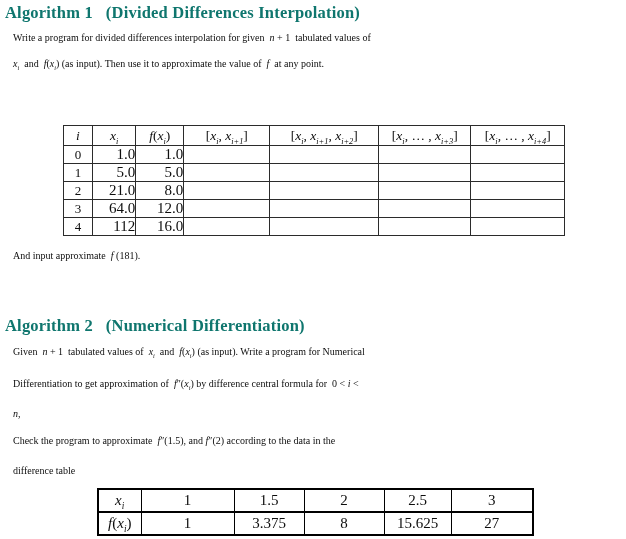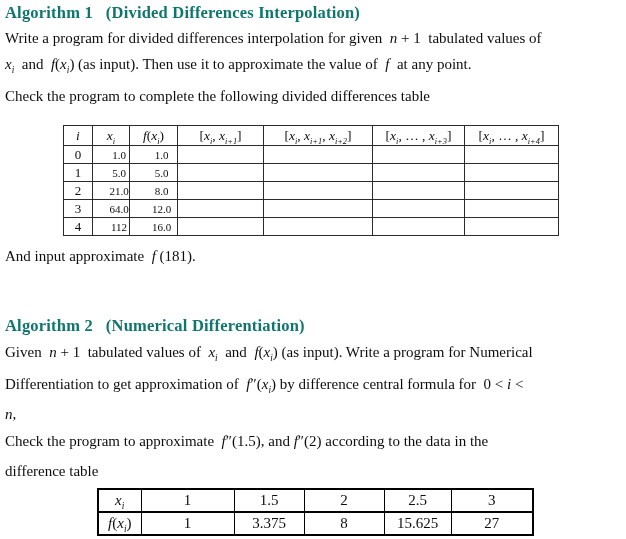--- a/index.html
+++ b/index.html
@@ -6,46 +6,45 @@
   body{
     width:626px;height:539px;background:#ffffff;overflow:hidden;position:relative;
     font-family:"Liberation Serif", serif;color:#0d0d0d;
   }
   .page{position:absolute;inset:0;}
   .h-title{
     position:absolute;left:5px;font-weight:bold;color:#0f766e;
     font-size:16.5px;white-space:pre;letter-spacing:0.2px;
   }
   .line{
-    position:absolute;left:5px;font-size:15px;white-space:pre;line-height:20px;text-align:center;
+    position:absolute;left:13px;font-size:10px;white-space:pre;line-height:20px;text-align:center;
   }
   .it{font-style:italic;}
   sub{font-size:0.62em;line-height:0;}
   
   table{border-collapse:collapse;table-layout:fixed;}
   .t1{position:absolute;left:63px;top:125px;}
   .t1 th,.t1 td{border:1px solid #2b2b2b;padding:0;overflow:hidden;}
   .t1 th{height:19px;font-size:13.5px;font-weight:normal;text-align:center;}
-  .t1 td{height:17px;font-size:11px;text-align:center;padding-left:16px;}
+  .t1 td{height:17px;font-size:15px;text-align:right;padding-left:16px;}
   .t1 td.idx{font-size:13px;text-align:center;padding-left:0;}
   
   .t2{position:absolute;left:97px;top:488px;border:2px solid #000;}
   .t2 th,.t2 td{border:1px solid #000;padding:0;height:21px;font-size:15px;text-align:center;font-weight:normal;}
   .t2 tr.head th,.t2 tr.head td{border-bottom:2px solid #000;}
 </style>
 </head>
 <body>
 
 <div class="page">
 
   <div class="h-title" style="top:3px">Algorithm 1   (Divided Differences Interpolation)</div>
 
   <div class="line" style="top:28px"><span>Write a program for divided differences interpolation for given  </span><span class="it">n</span><span> + 1  tabulated values of</span></div>
   <div class="line" style="top:54px"><span class="it">x</span><sub class="it">i</sub><span>  and  </span><span class="it">f</span><span>(</span><span class="it">x</span><sub class="it">i</sub><span>) (as input). Then use it to approximate the value of  </span><span class="it">f</span><span>  at any point.</span></div>
-  <div class="line" style="top:86px"><span>Check the program to complete the following divided differences table</span></div>
 
   <table class="t1">
     <colgroup>
       <col style="width:29px">
         <col style="width:37px">
         <col style="width:48px">
       <col style="width:86px">
         <col style="width:109px">
         <col style="width:92px">
         <col style="width:94px">

